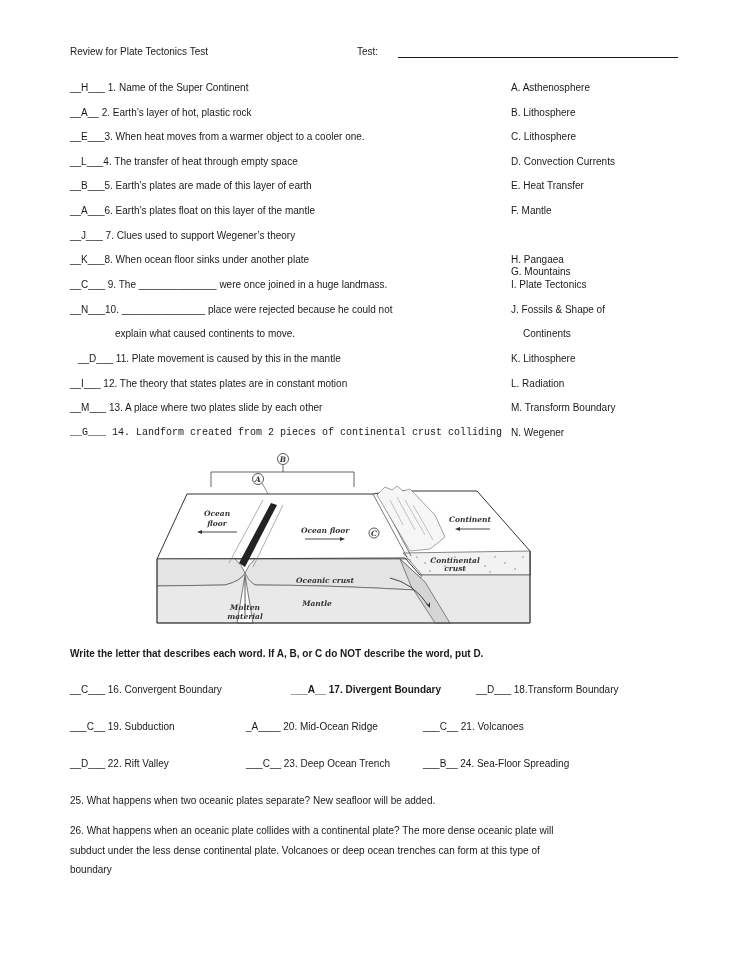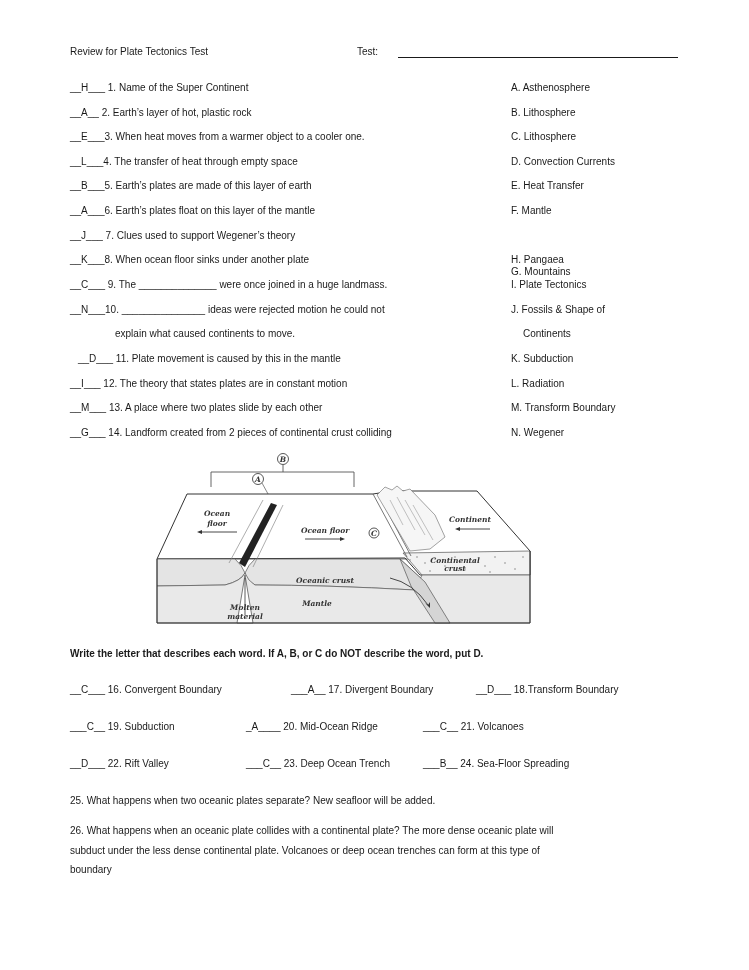--- a/index.html
+++ b/index.html
@@ -24,41 +24,41 @@
 <div>
   <div class="abs txt" style="left:70px; top:80px;">__H___ 1. Name of the Super Continent</div>
   <div class="abs txt" style="left:70px; top:105px;">__A__ 2. Earth’s  layer of hot, plastic rock</div>
   <div class="abs txt" style="left:70px; top:129px;">__E___3. When heat moves from a warmer object to a cooler one.</div>
   <div class="abs txt" style="left:70px; top:154px;">__L___4. The transfer of heat through empty space</div>
   <div class="abs txt" style="left:70px; top:178px;">__B___5. Earth’s plates are made of this layer of earth</div>
   <div class="abs txt" style="left:70px; top:203px;">__A___6. Earth’s plates float on this layer of the mantle</div>
   <div class="abs txt" style="left:70px; top:228px;">__J___ 7. Clues used to support Wegener’s theory</div>
   <div class="abs txt" style="left:70px; top:252px;">__K___8. When ocean floor sinks under another plate</div>
   <div class="abs txt" style="left:70px; top:277px;">__C___ 9. The ______________ were once joined in a huge landmass.</div>
-  <div class="abs txt" style="left:70px; top:302px;">__N___10.  _______________ ideas were rejected motion he could not</div>
+  <div class="abs txt" style="left:70px; top:302px;">__N___10.  _______________ place were rejected because he could not</div>
   <div class="abs txt" style="left:115px; top:326px;">explain what caused continents to move.</div>
   <div class="abs txt" style="left:78px; top:351px;">__D___ 11. Plate movement is caused by this in the mantle</div>
   <div class="abs txt" style="left:70px; top:376px;">__I___ 12. The theory that states plates are in constant motion</div>
   <div class="abs txt" style="left:70px; top:400px;">__M___ 13.  A place where two plates slide by each other</div>
-  <div class="abs txt" style="left:70px; top:425px;">__G___ 14. Landform created from 2 pieces of continental crust colliding</div>
+  <div class="abs txt" style="left:70px; top:425px;font-family:Liberation Mono, monospace;">__G___ 14. Landform created from 2 pieces of continental crust colliding</div>
 </div>
 
 <div>
   <div class="abs txt" style="left:511px; top:80px;">A.  Asthenosphere</div>
   <div class="abs txt" style="left:511px; top:105px;">B.  Lithosphere</div>
   <div class="abs txt" style="left:511px; top:129px;">C. Lithosphere</div>
   <div class="abs txt" style="left:511px; top:154px;">D.  Convection Currents</div>
   <div class="abs txt" style="left:511px; top:178px;">E. Heat Transfer</div>
   <div class="abs txt" style="left:511px; top:203px;">F.  Mantle</div>
   <div class="abs txt" style="left:511px; top:228px;margin-top:36px;">G. Mountains</div>
   <div class="abs txt" style="left:511px; top:252px;">H.  Pangaea</div>
   <div class="abs txt" style="left:511px; top:277px;">I. Plate Tectonics</div>
   <div class="abs txt" style="left:511px; top:302px;">J. Fossils &amp; Shape of</div>
   <div class="abs txt" style="left:523px; top:326px;">Continents</div>
-  <div class="abs txt" style="left:511px; top:351px;">K. Subduction</div>
+  <div class="abs txt" style="left:511px; top:351px;">K. Lithosphere</div>
   <div class="abs txt" style="left:511px; top:376px;">L. Radiation</div>
   <div class="abs txt" style="left:511px; top:400px;">M. Transform Boundary</div>
   <div class="abs txt" style="left:511px; top:425px;">N. Wegener</div>
 </div>
 
 <div class="diagram">
   <svg width="460" height="180" viewBox="0 0 460 180" xmlns="http://www.w3.org/2000/svg">
 
     <circle cx="138" cy="14" r="5.5" fill="#fff" stroke="#444" stroke-width="0.9"></circle>
     <text x="138" y="16.5" text-anchor="middle" class="dlabel">B</text>
@@ -131,21 +131,21 @@
     <text x="172" y="161" text-anchor="middle" class="dlabel">Mantle</text>
     <text x="100" y="165" text-anchor="middle" class="dlabel">Molten</text>
     <text x="100" y="174" text-anchor="middle" class="dlabel">material</text>
   </svg>
 </div>
 
 <div class="abs txt bold" style="left:70px; top:646px;">Write the letter that describes each word.  If A, B, or C do NOT describe the word, put D.</div>
 
 <div>
   <div class="abs txt" style="left:70px; top:682px;text-align:center;">__C___ 16. Convergent Boundary</div>
-  <div class="abs txt" style="left:291px; top:682px;">___A__ 17. Divergent Boundary</div>
+  <div class="abs txt" style="left:291px; top:682px;font-weight:bold;">___A__ 17. Divergent Boundary</div>
   <div class="abs txt" style="left:476px; top:682px;">__D___ 18.Transform Boundary</div>
 
   <div class="abs txt" style="left:70px; top:719px;">___C__ 19. Subduction</div>
   <div class="abs txt" style="left:246px; top:719px;">_A____ 20. Mid-Ocean Ridge</div>
   <div class="abs txt" style="left:423px; top:719px;">___C__ 21. Volcanoes</div>
 
   <div class="abs txt" style="left:70px; top:756px;">__D___ 22. Rift Valley</div>
   <div class="abs txt" style="left:246px; top:756px;">___C__ 23. Deep Ocean Trench</div>
   <div class="abs txt" style="left:423px; top:756px;">___B__ 24. Sea-Floor Spreading</div>
 </div>

